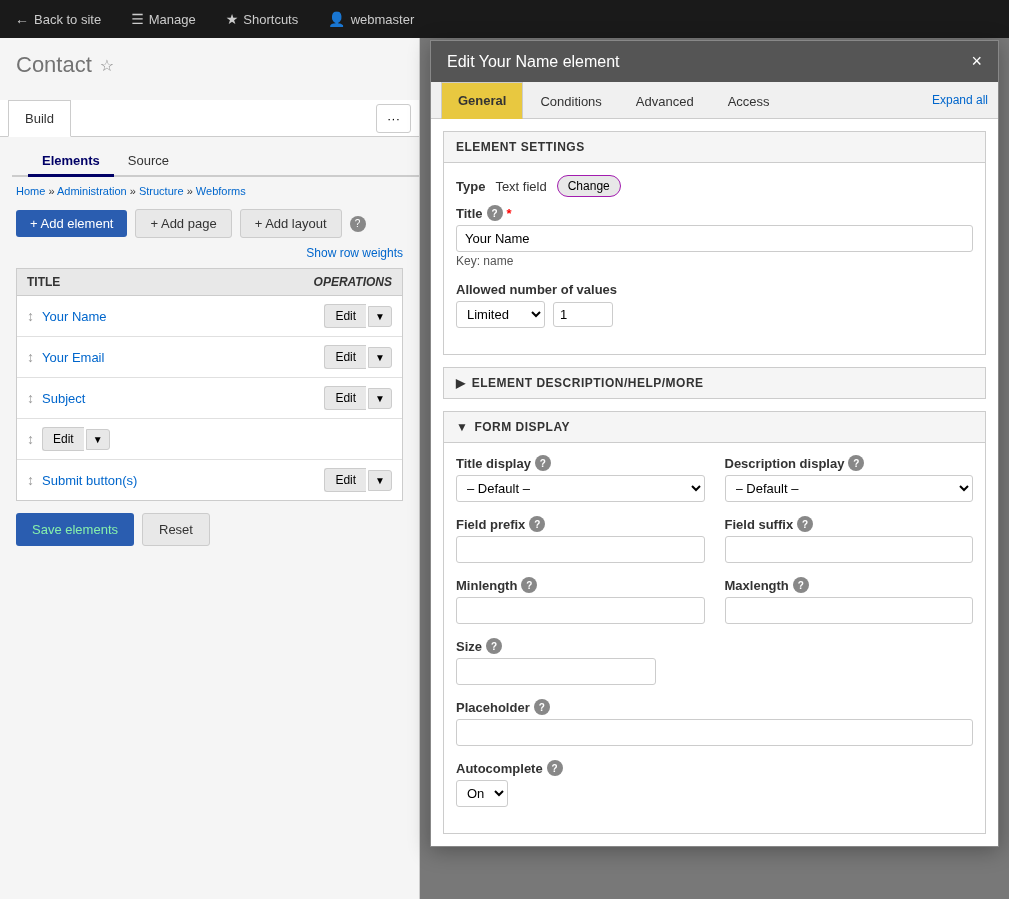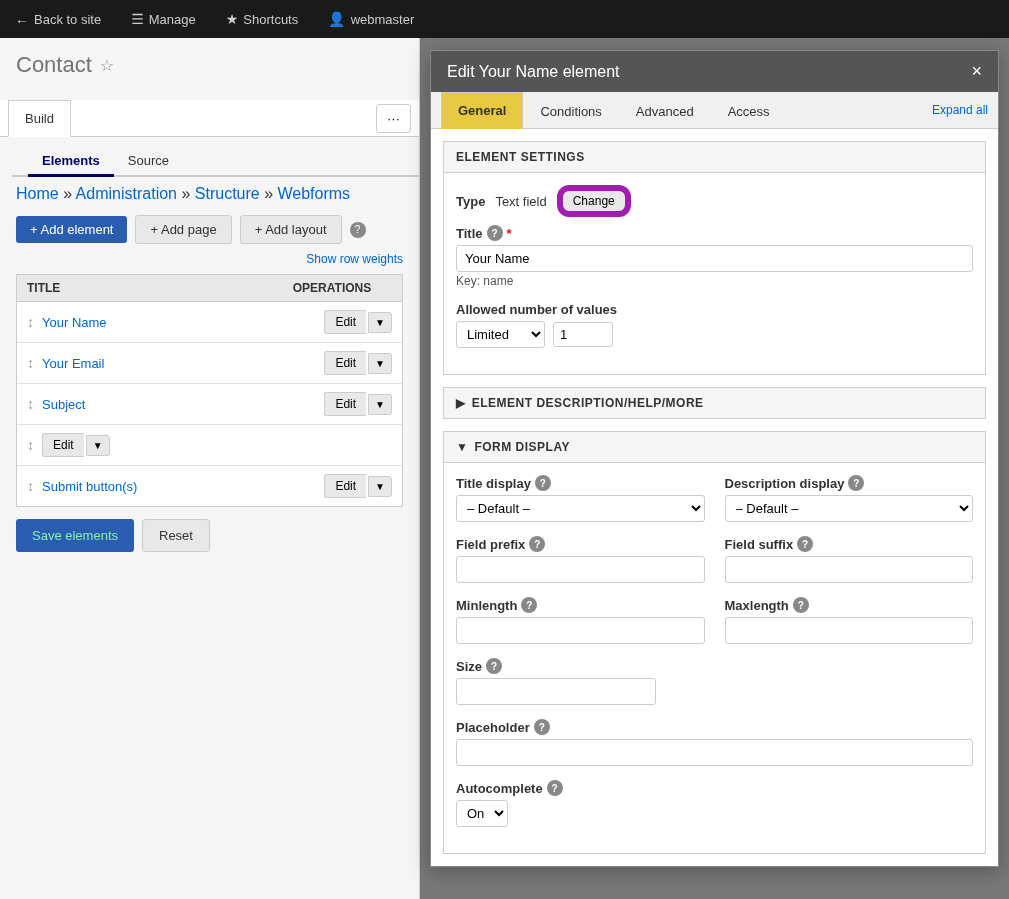--- a/index.html
+++ b/index.html
@@ -110,21 +110,21 @@
     }
     .sub-tab.active {
       color: #006;
       border-bottom: 3px solid #006;
       font-weight: bold;
     }
 
     
     #breadcrumb {
       padding: 8px 16px;
-      font-size: 16px;
+      font-size: 11px;
       color: #06c;
     }
     #breadcrumb span { color: #333; }
     #breadcrumb a { color: #06c; text-decoration: none; }
 
     
     #action-buttons {
       padding: 4px 16px 8px;
       display: flex;
       align-items: center;
@@ -176,21 +176,21 @@
     }
     .table-header {
       display: flex;
       background: #e8e8e8;
       border-bottom: 1px solid #ccc;
       padding: 6px 10px;
       font-weight: bold;
       font-size: 12px;
     }
     .col-title { flex: 1; }
-    .col-ops { width: 120px; text-align: center; }
+    .col-ops { width: 120px; text-align: right; font-style: italic; }
     .table-row {
       display: flex;
       align-items: center;
       border-bottom: 1px solid #e0e0e0;
       padding: 8px 10px;
       background: #fff;
     }
     .table-row:last-child { border-bottom: none; }
     .drag-handle { color: #999; margin-right: 8px; cursor: grab; font-size: 14px; }
     .row-title { flex: 1; color: #06c; text-decoration: none; font-size: 13px; }
@@ -239,21 +239,21 @@
     }
 
     
     #right-panel {
       flex: 1;
       background: rgba(0,0,0,0.5);
       position: relative;
     }
     #edit-dialog {
       position: absolute;
-      top: 12px;
+      top: 2px;
       left: 10px;
       right: 10px;
       background: #fff;
       border: 1px solid #888;
       box-shadow: 0 4px 20px rgba(0,0,0,0.3);
       display: flex;
       flex-direction: column;
       max-height: calc(899px - 38px - 20px);
     }
     #dialog-header {
@@ -358,21 +358,21 @@
       font-size: 13px;
     }
     .field-key { font-size: 12px; color: #555; margin-top: 2px; }
 
     
     .type-row { display: flex; align-items: center; gap: 10px; margin-bottom: 8px; }
     .type-label { font-weight: bold; }
     .type-value { font-size: 13px; }
     .change-btn {
       background: #e8e8e8;
-      border: 6px solid #a21caf;
+      border: 1px solid #a21caf;
       padding: 3px 10px;
       cursor: pointer;
       border-radius: 12px;
       font-size: 12px;
     }
 
     
     .values-row { display: flex; align-items: center; gap: 8px; margin-bottom: 14px; }
 
     

